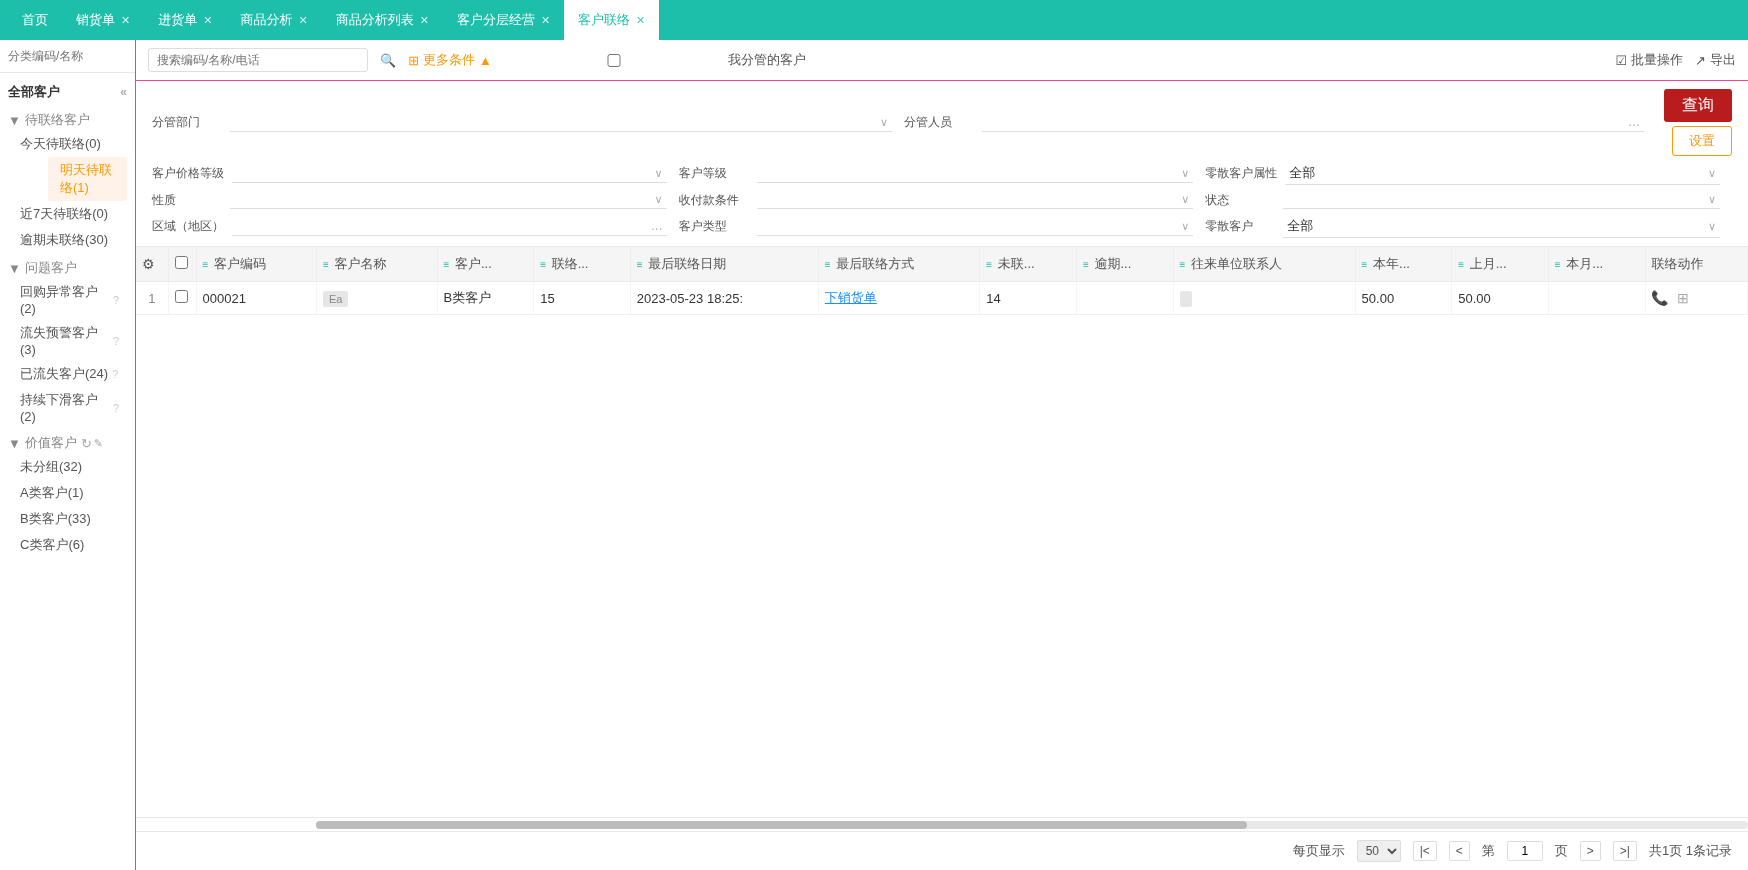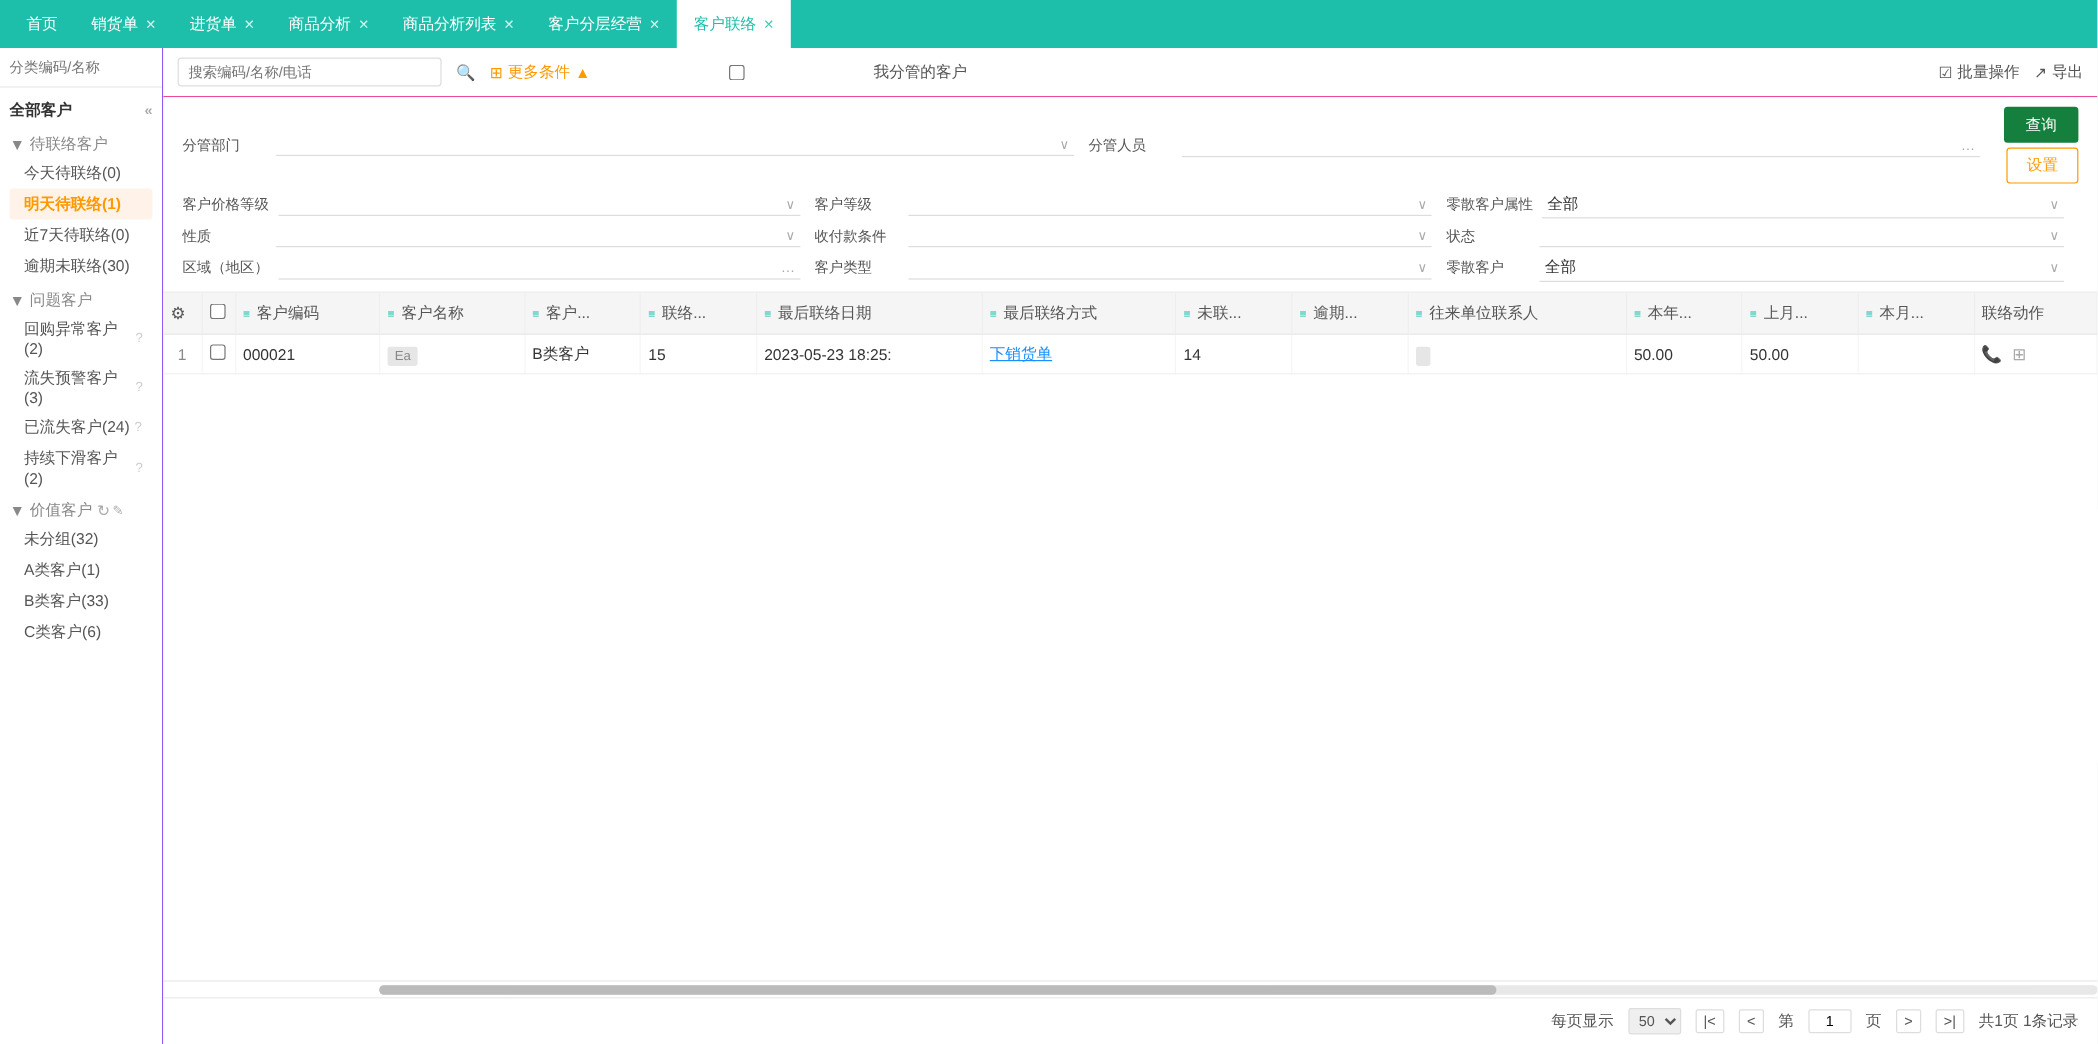--- a/index.html
+++ b/index.html
@@ -38,21 +38,21 @@
     }
     .sidebar-header .collapse-icon { color: #aaa; cursor: pointer; font-size: 12px; }
     .sidebar-group-title {
       color: #888; font-size: 12px; padding: 6px 0 2px 0; display: flex; align-items: center;
     }
     .sidebar-group-title .triangle { margin-right: 4px; }
     .sidebar-item {
       padding: 4px 8px 4px 12px; cursor: pointer; color: #555; font-size: 12px; border-radius: 3px;
       display: flex; align-items: center;
     }
-    .sidebar-item.active { background: #fff2e8; color: #f90; font-weight: bold; }
+    .sidebar-item.active { background: #fff2e8; color: #f90; font-weight: normal; margin-left: 40px; }
     .sidebar-item .help-icon { margin-left: 4px; color: #ccc; font-size: 11px; }
 
     
     .content { flex: 1; display: flex; flex-direction: column; overflow: hidden; }
 
     
     .search-bar {
       background: #fff; padding: 8px 12px; border-bottom: 1px solid #ec4899;
       display: flex; align-items: center; gap: 12px;
     }
@@ -84,21 +84,21 @@
     .filter-label { color: #555; white-space: nowrap; margin-right: 8px; font-size: 12px; min-width: 70px; }
     .filter-input {
       flex: 1; border: none; border-bottom: 1px solid #ddd; outline: none; padding: 2px 4px; font-size: 12px; color: #333;
     }
     .filter-select {
       flex: 1; display: flex; align-items: center; justify-content: space-between; border-bottom: 1px solid #ddd; padding: 2px 4px; cursor: pointer; color: #333;
     }
     .filter-select .chevron { color: #aaa; font-size: 11px; }
     .filter-dots { color: #aaa; cursor: pointer; font-size: 12px; }
     .query-btn {
-      background: #15803d; color: #fff; border: none; border-radius: 3px; padding: 6px 18px; cursor: pointer; font-size: 13px; align-self: flex-end;
+      background: #b91c1c; color: #fff; border: none; border-radius: 3px; padding: 6px 18px; cursor: pointer; font-size: 16px; align-self: flex-end;
       margin-left: 8px;
     }
     .set-btn {
       background: #fff; color: #f90; border: 1px solid #f90; border-radius: 3px; padding: 5px 16px; cursor: pointer; font-size: 13px; align-self: flex-end;
       margin-left: 8px;
     }
     .filter-right-btns { display: flex; flex-direction: column; gap: 4px; }
 
     
     .table-area { flex: 1; overflow: auto; background: #fff; }

